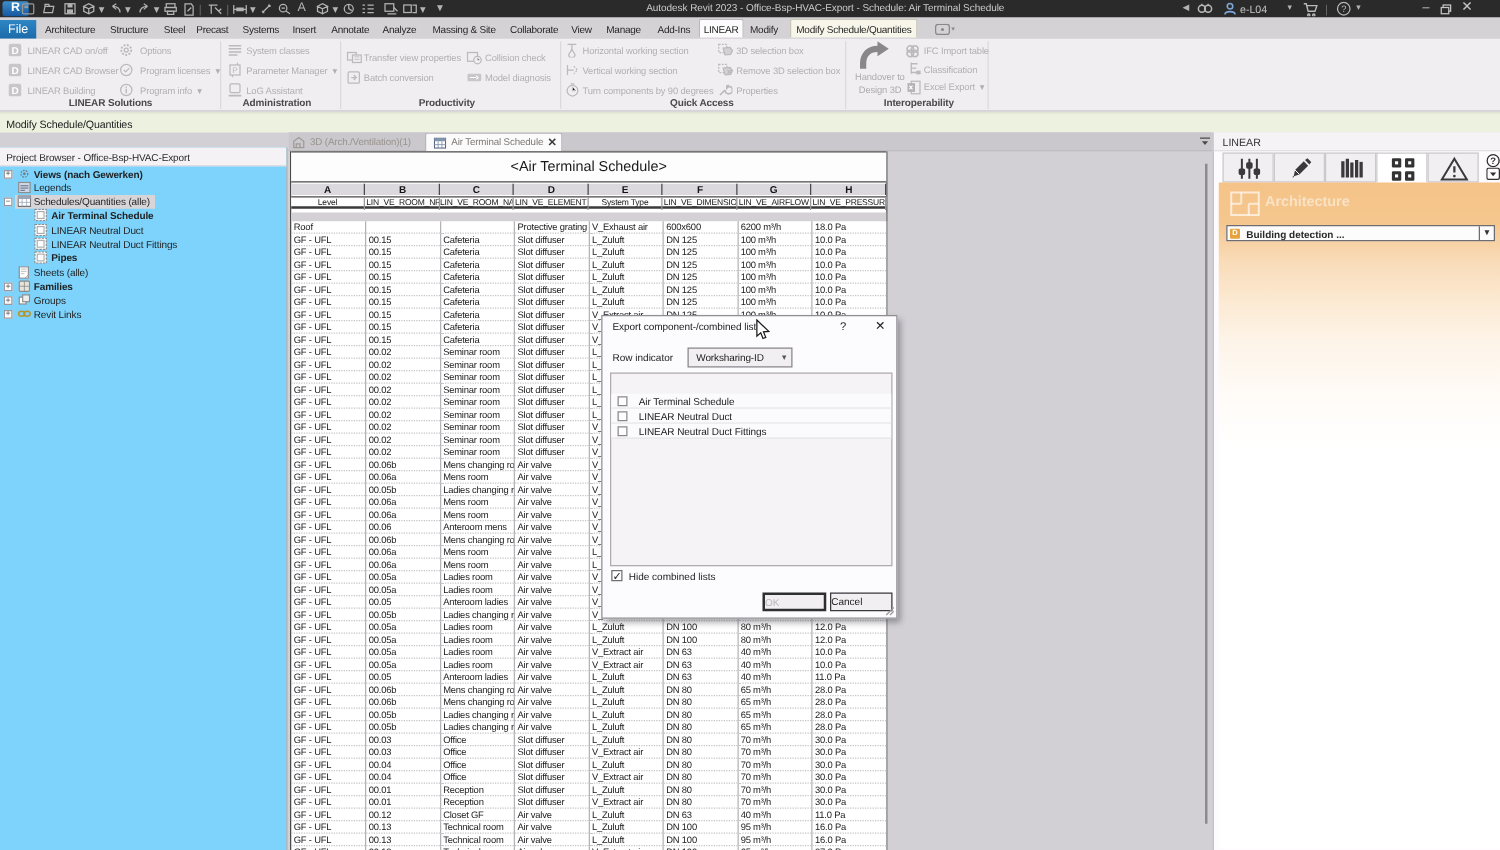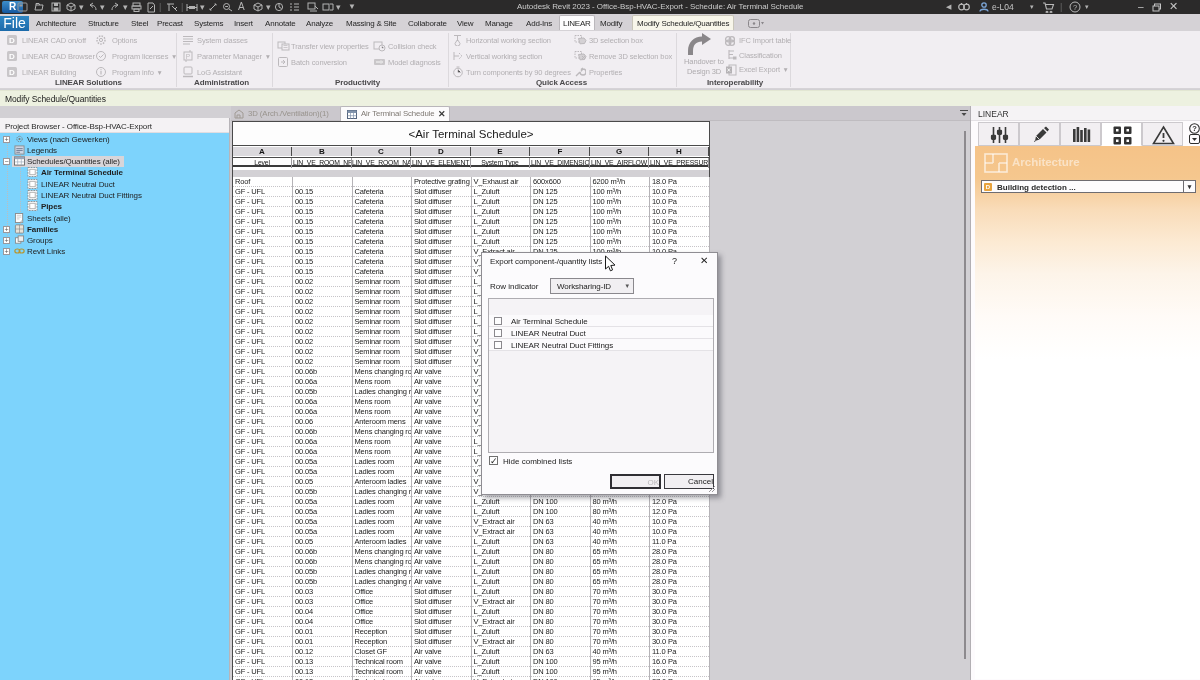--- a/index.html
+++ b/index.html
@@ -5,21 +5,21 @@
 .abs{position:absolute}
 
 #titlebar{position:absolute;left:0;top:0;width:1200px;height:14px;background:#2b2a2a;color:#b9b9b9}
 #rlogo{position:absolute;left:2px;top:1px;width:21px;height:12px;background:linear-gradient(180deg,#3e8ecb,#1458a0);color:#fff;font-size:10px;font-weight:bold;text-align:center;line-height:12px;border-radius:2px}
 .qat{position:absolute;top:1px;height:12px;color:#b3b3b3;font-size:9px;line-height:12px}
 #wintitle{position:absolute;left:517px;top:1.5px;font-size:8px;color:#cbcbcb;letter-spacing:-0.05px}
 .winbtn{position:absolute;top:0;color:#c5c5c5;font-size:10px;line-height:13px}
 
 #tabrow{position:absolute;left:0;top:14px;width:1200px;height:17px;background:#d5d2d6}
 .rtab{position:absolute;top:2px;height:15px;font-size:8px;letter-spacing:-0.2px;line-height:15px;color:#262626;white-space:nowrap}
-#filetab{position:absolute;left:0;top:2px;width:29px;height:15px;background:linear-gradient(180deg,#2e86c4,#1c6aaa);color:#fff;font-size:14px;text-align:center;line-height:15px}
+#filetab{position:absolute;left:0;top:2px;width:29px;height:15px;background:linear-gradient(180deg,#2e86c4,#1c6aaa);color:#fff;font-size:10px;text-align:center;line-height:15px}
 .seltab{background:#fdfcfd;border:1px solid #bbb8bc;border-bottom:none;padding:0 3px;border-radius:2px 2px 0 0}
 .ctxtab{background:#f8f6ea;border:1px solid #c9c6b9;border-bottom:none;padding:0 4px;border-radius:2px 2px 0 0}
 
 #ribbon{position:absolute;left:0;top:31px;width:1200px;height:58px;background:#f1eef2;border-bottom:1px solid #d6d3d7}
 .rsep{position:absolute;top:2px;width:1px;height:54px;background:#dcd9dd}
 .rbtxt{position:absolute;font-size:7.5px;letter-spacing:-0.1px;color:#b2afb2;white-space:nowrap}
 .rlabel{position:absolute;font-size:8px;letter-spacing:-0.1px;color:#4b4a4c;white-space:nowrap;font-weight:bold}
 .ric{position:absolute}
 
 #greenbar{position:absolute;left:0;top:90px;width:1200px;height:16px;background:#edf1e0;border-top:1px solid #e2e6d2}
@@ -67,21 +67,21 @@
 #dclose{position:absolute;left:218px;top:2px;font-size:10px;color:#222}
 #drowind{position:absolute;left:8px;top:29px;font-size:8px;color:#1c1c1c}
 #ddrop{position:absolute;left:68px;top:25px;width:84px;height:16px;background:#f1eff2;border:1px solid #8a888d;font-size:8px;letter-spacing:-0.1px;color:#1c1c1c}
 #ddrop i{position:absolute;right:4px;top:3px;font-style:normal;font-size:7px;color:#555}
 #dlist{position:absolute;left:6px;top:45px;width:226px;height:155px;background:#f5f3f6;border:1px solid #aeacb1}
 .drow{position:absolute;left:0;width:224px;height:12px;background:#fbfafc;border-bottom:1px solid #e4e2e6}
 .dcheck{position:absolute;left:5px;top:2px;width:8px;height:8px;border:1px solid #8a888d;background:#fdfdfe}
 .dtext{position:absolute;left:22px;top:2px;font-size:8px;letter-spacing:-0.05px;color:#1c1c1c;white-space:nowrap}
 #dhidebox{position:absolute;left:7px;top:203px;width:9px;height:9px;border:1px solid #707070;background:#fdfdfe;font-size:9px;line-height:8px;color:#222;text-align:center}
 #dhidetxt{position:absolute;left:21px;top:204px;font-size:8px;color:#1c1c1c}
-.dbtn{position:absolute;top:221px;width:51px;height:15px;background:#f1eff2;font-size:8px;text-align:right;line-height:13px}
+.dbtn{position:absolute;top:221px;width:51px;height:15px;background:#f1eff2;font-size:8px;text-align:left;line-height:13px}
 #dok{left:128px;border:2px solid #2f2e33;color:#b9b7ba}
 #dcancel{left:182px;width:50px;border:1px solid #3a393e;color:#1c1c1c}
 #dgrip{position:absolute;right:1px;bottom:1px;width:8px;height:8px}
 </style></head><body>
 
 <div id="titlebar">
  <div id="rlogo">R</div>
  <svg class="abs" x="0" style="left:17px;top:1px" width="12" height="12" viewBox="0 0 12 12">
       <rect x="1" y="2" width="9" height="8" rx="1" fill="none" stroke="#9a9a9a"></rect>
       <rect x="2.5" y="3.5" width="3" height="2" fill="#9a9a9a"></rect>
@@ -351,21 +351,21 @@
  <div id="pbtitle">
       <span>Project Browser - Office-Bsp-HVAC-Export</span>
     </div>
  <div style="position:absolute;left:7px;top:22px;width:1px;height:96px;border-left:1px dotted #bdbdbd"></div>
  <div style="position:absolute;left:20px;top:32px;width:1px;height:80px;border-left:1px dotted #bdbdbd"></div>
  <div class="texp" style="left:3px;top:18px">+</div>
  <svg class="tico" style="left:14px;top:16px" width="11" height="11" viewBox="0 0 11 11">
       <circle cx="5.5" cy="5.5" r="3" fill="none" stroke="#777" stroke-dasharray="1.5 1"></circle>
       <circle cx="5.5" cy="5.5" r="1.2" fill="#777"></circle>
     </svg>
- <div class="trow" style="left:27px;top:16px;font-weight:normal">Views (nach Gewerken)</div>
+ <div class="trow" style="left:27px;top:16px;font-weight:bold">Views (nach Gewerken)</div>
  <svg class="tico" style="left:14px;top:27px" width="11" height="11" viewBox="0 0 11 11">
       <rect x="0.5" y="1" width="10" height="9" fill="#cfd6e4" stroke="#8a8a8a"></rect>
       <path d="M2 4 h7 M2 6 h7 M2 8 h4" stroke="#56627a" stroke-width="0.8"></path>
     </svg>
  <div class="trow" style="left:27px;top:27px;font-weight:normal">Legends</div>
  <div class="texp" style="left:3px;top:40px">−</div>
  <div style="position:absolute;left:12px;top:38px;width:112px;height:11px;background:#d8d5d9"></div>
  <svg class="tico" style="left:14px;top:38px" width="12" height="11" viewBox="0 0 12 11">
       <rect x="0.5" y="1" width="11" height="9" fill="#fff" stroke="#6a6a6a"></rect>
       <rect x="0.5" y="1" width="11" height="2.5" fill="#9aa6b8"></rect>
@@ -1060,21 +1060,21 @@
   </div>
   <div id="bdetect">
         <span class="bicon">D</span>
         <span>Building detection ...</span>
         <span class="bdrop">▾</span>
       </div>
  </div>
 </div>
 
 <div id="dialog">
- <div id="dtitle">Export component-/quantity lists</div>
+ <div id="dtitle">Export component-/combined list</div>
  <div id="dhelp">?</div>
  <div id="dclose">✕</div>
  <div id="drowind">Row indicator</div>
  <div id="ddrop">
       <span style="position:absolute;left:6px;top:2.5px">Worksharing-ID</span>
       <i>▾</i>
     </div>
  <div id="dlist">
   <div class="drow" style="top:16px">
         <span class="dcheck"></span>

